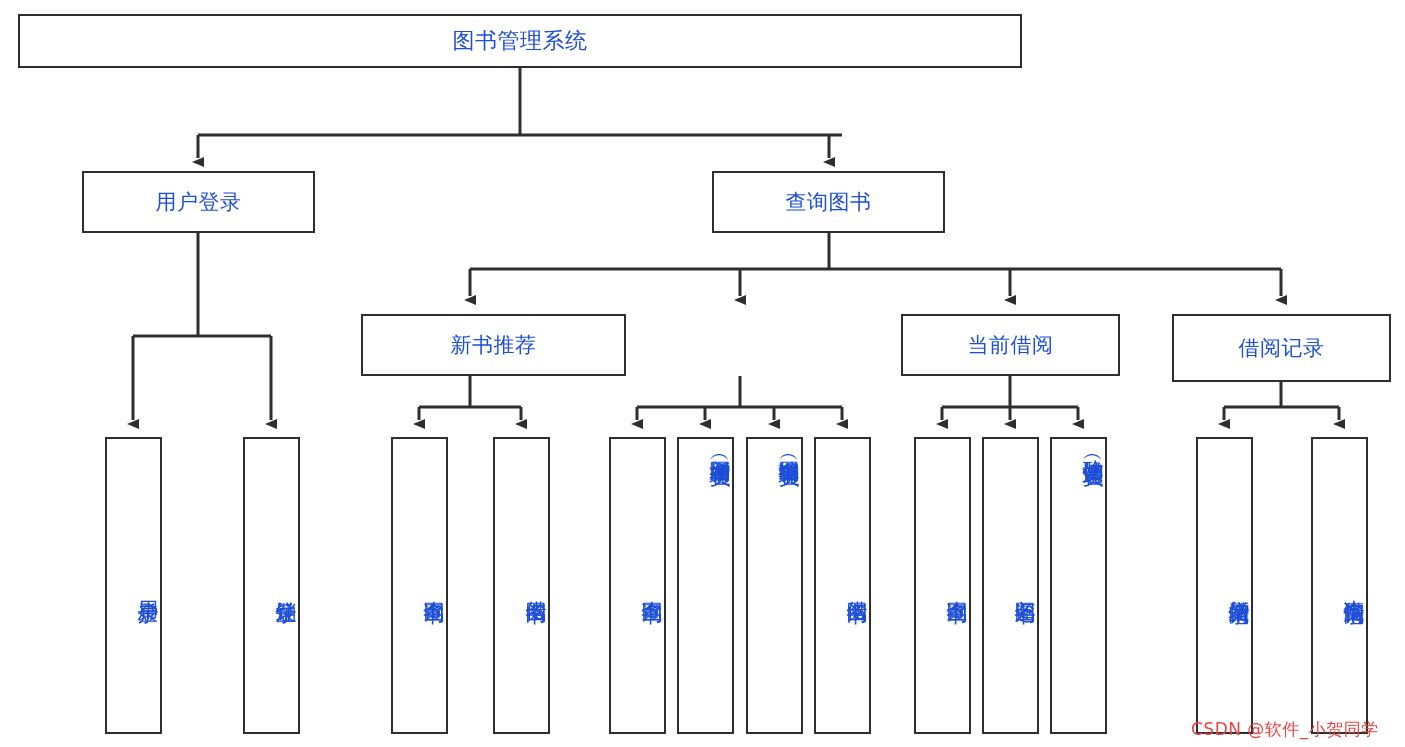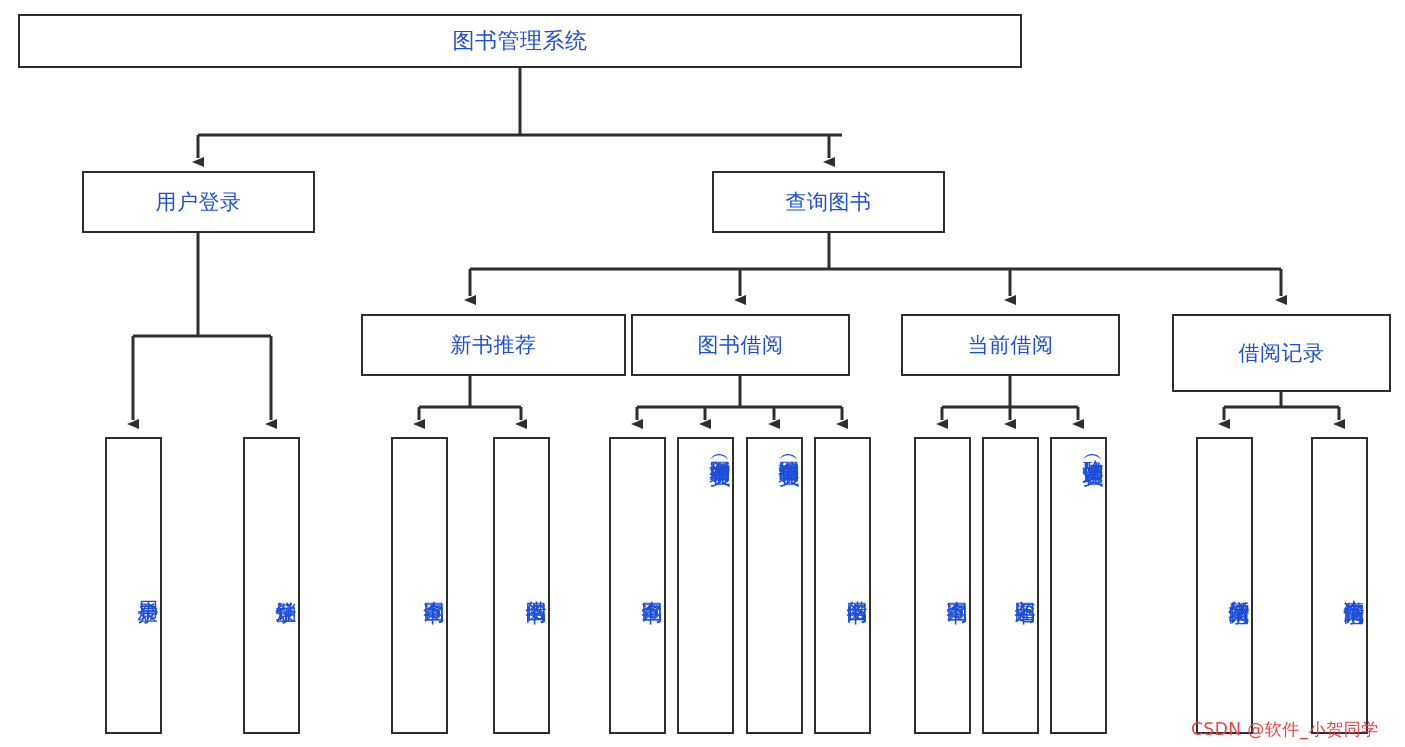--- a/index.html
+++ b/index.html
@@ -137,27 +137,24 @@
   <div class="node h" style="left:82px; top:171px; width:233px; height:62px;">
     <span class="lbl">用户登录</span>
   </div>
   <div class="node h" style="left:712px; top:171px; width:233px; height:62px;">
     <span class="lbl">查询图书</span>
   </div>
 
   <div class="node h" style="left:361px; top:314px; width:265px; height:62px;">
     <span class="lbl">新书推荐</span>
   </div>
-  <div class="node h" style="left:631px; top:314px; width:219px; height:62px;">
-    <span class="lbl">图书借阅</span>
-  </div>
   <div class="node h" style="left:901px; top:314px; width:219px; height:62px;">
     <span class="lbl">当前借阅</span>
   </div>
-  <div class="node h" style="left:1172px; top:314px; width:219px; height:78px;">
+  <div class="node h" style="left:1172px; top:314px; width:219px; height:68px;">
     <span class="lbl">借阅记录</span>
   </div>
 
   <div class="node v" style="left:105px; top:437px; width:57px; height:297px;">
     <span class="lbl">用户登录</span>
   </div>
   <div class="node v" style="left:243px; top:437px; width:57px; height:297px;">
     <span class="lbl">注销登录</span>
   </div>
 

